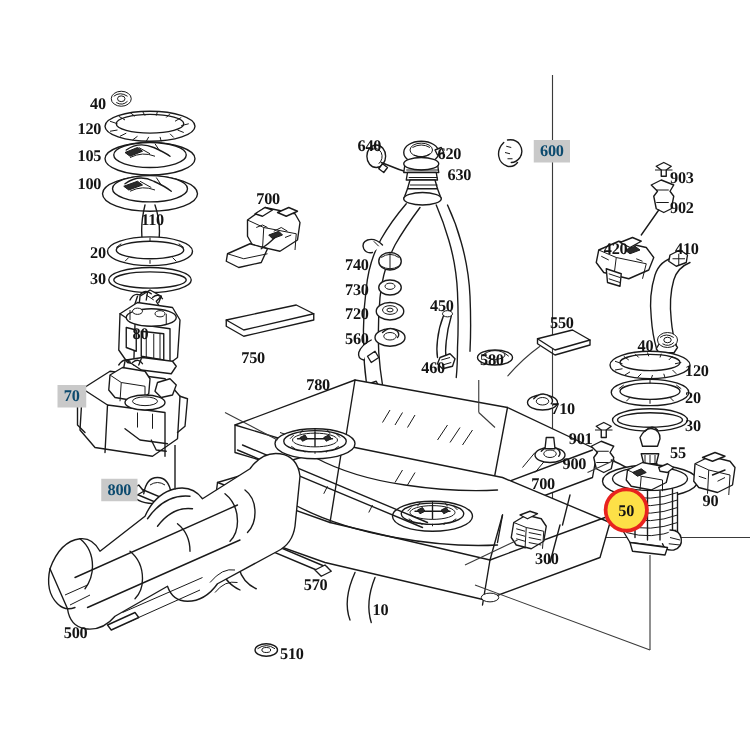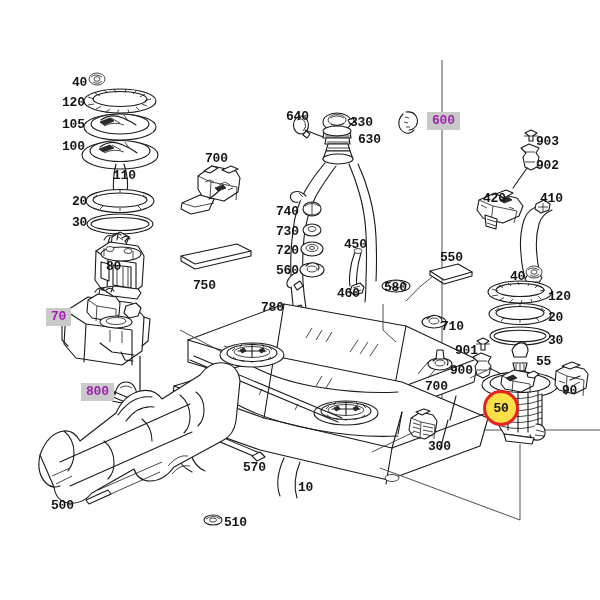--- a/index.html
+++ b/index.html
@@ -15,31 +15,31 @@
     font-family: "Liberation Sans", sans-serif;
     overflow: hidden;
   }
   #artwork {
     position: absolute;
     left: 0; top: 0;
     width: 600px; height: 600px;
   }
   .lbl {
     position: absolute;
-    font-family: Liberation Mono, monospace;
+    font-family: Liberation Serif, serif;
     font-size: 13px;
     font-weight: 700;
     color: #141414;
     white-space: nowrap;
     line-height: 1;
     letter-spacing: -0.2px;
   }
   .lbl.hl {
     background: #c9c9c9;
-    color: #a21caf;
+    color: #0c4a6e;
     padding: 2px 5px 3px 5px;
   }
   .lbl.circled {
     border: 3px solid #e8231f;
     border-radius: 50%;
     width: 30px;
     height: 30px;
     display: flex;
     align-items: center;
     justify-content: center;
@@ -521,23 +521,23 @@
       <div class="lbl" style="left: 72px; top: 195px;">20</div>
       <div class="lbl" style="left: 72px; top: 216px;">30</div>
       <div class="lbl" style="left: 70px; top: 260px; margin-left: 36px;">80</div>
       <div class="lbl hl" style="left: 46px; top: 308px;">70</div>
       <div class="lbl hl" style="left: 81px; top: 383px;">800</div>
       <div class="lbl" style="left: 51px; top: 499px;">500</div>
       <div class="lbl" style="left: 224px; top: 516px;">510</div>
       <div class="lbl" style="left: 243px; top: 461px;">570</div>
       <div class="lbl" style="left: 205px; top: 152px;">700</div>
       <div class="lbl" style="left: 193px; top: 279px;">750</div>
-      <div class="lbl" style="left: 261px; top: 301px;">780</div>
+      <div class="lbl" style="left: 245px; top: 301px;">780</div>
       <div class="lbl" style="left: 286px; top: 110px;">640</div>
-      <div class="lbl" style="left: 350px; top: 116px;">330</div>
+      <div class="lbl" style="left: 350px; top: 116px;">620</div>
       <div class="lbl" style="left: 358px; top: 133px;">630</div>
       <div class="lbl hl" style="left: 427px; top: 112px;">600</div>
       <div class="lbl" style="left: 276px; top: 205px;">740</div>
       <div class="lbl" style="left: 276px; top: 225px;">730</div>
       <div class="lbl" style="left: 276px; top: 244px;">720</div>
       <div class="lbl" style="left: 276px; top: 264px;">560</div>
       <div class="lbl" style="left: 344px; top: 238px;">450</div>
       <div class="lbl" style="left: 337px; top: 287px;">460</div>
       <div class="lbl" style="left: 384px; top: 269px; margin-top: 12px;">580</div>
       <div class="lbl" style="left: 440px; top: 251px;">550</div>
@@ -549,17 +549,17 @@
       <div class="lbl" style="left: 298px; top: 481px;">10</div>
       <div class="lbl" style="left: 536px; top: 135px;">903</div>
       <div class="lbl" style="left: 536px; top: 159px;">902</div>
       <div class="lbl" style="left: 483px; top: 192px;">420</div>
       <div class="lbl" style="left: 540px; top: 192px;">410</div>
       <div class="lbl" style="left: 510px; top: 270px;">40</div>
       <div class="lbl" style="left: 548px; top: 290px;">120</div>
       <div class="lbl" style="left: 548px; top: 311px;">20</div>
       <div class="lbl" style="left: 548px; top: 334px;">30</div>
       <div class="lbl" style="left: 536px; top: 355px;">55</div>
-      <div class="lbl" style="left: 562px; top: 384px;">90</div>
+      <div class="lbl" style="left: 562px; top: 394px;">90</div>
       <div class="lbl circled" style="left: 483px; top: 390px;">50</div>
     </div>
 
 </div>
 
 </body></html>

